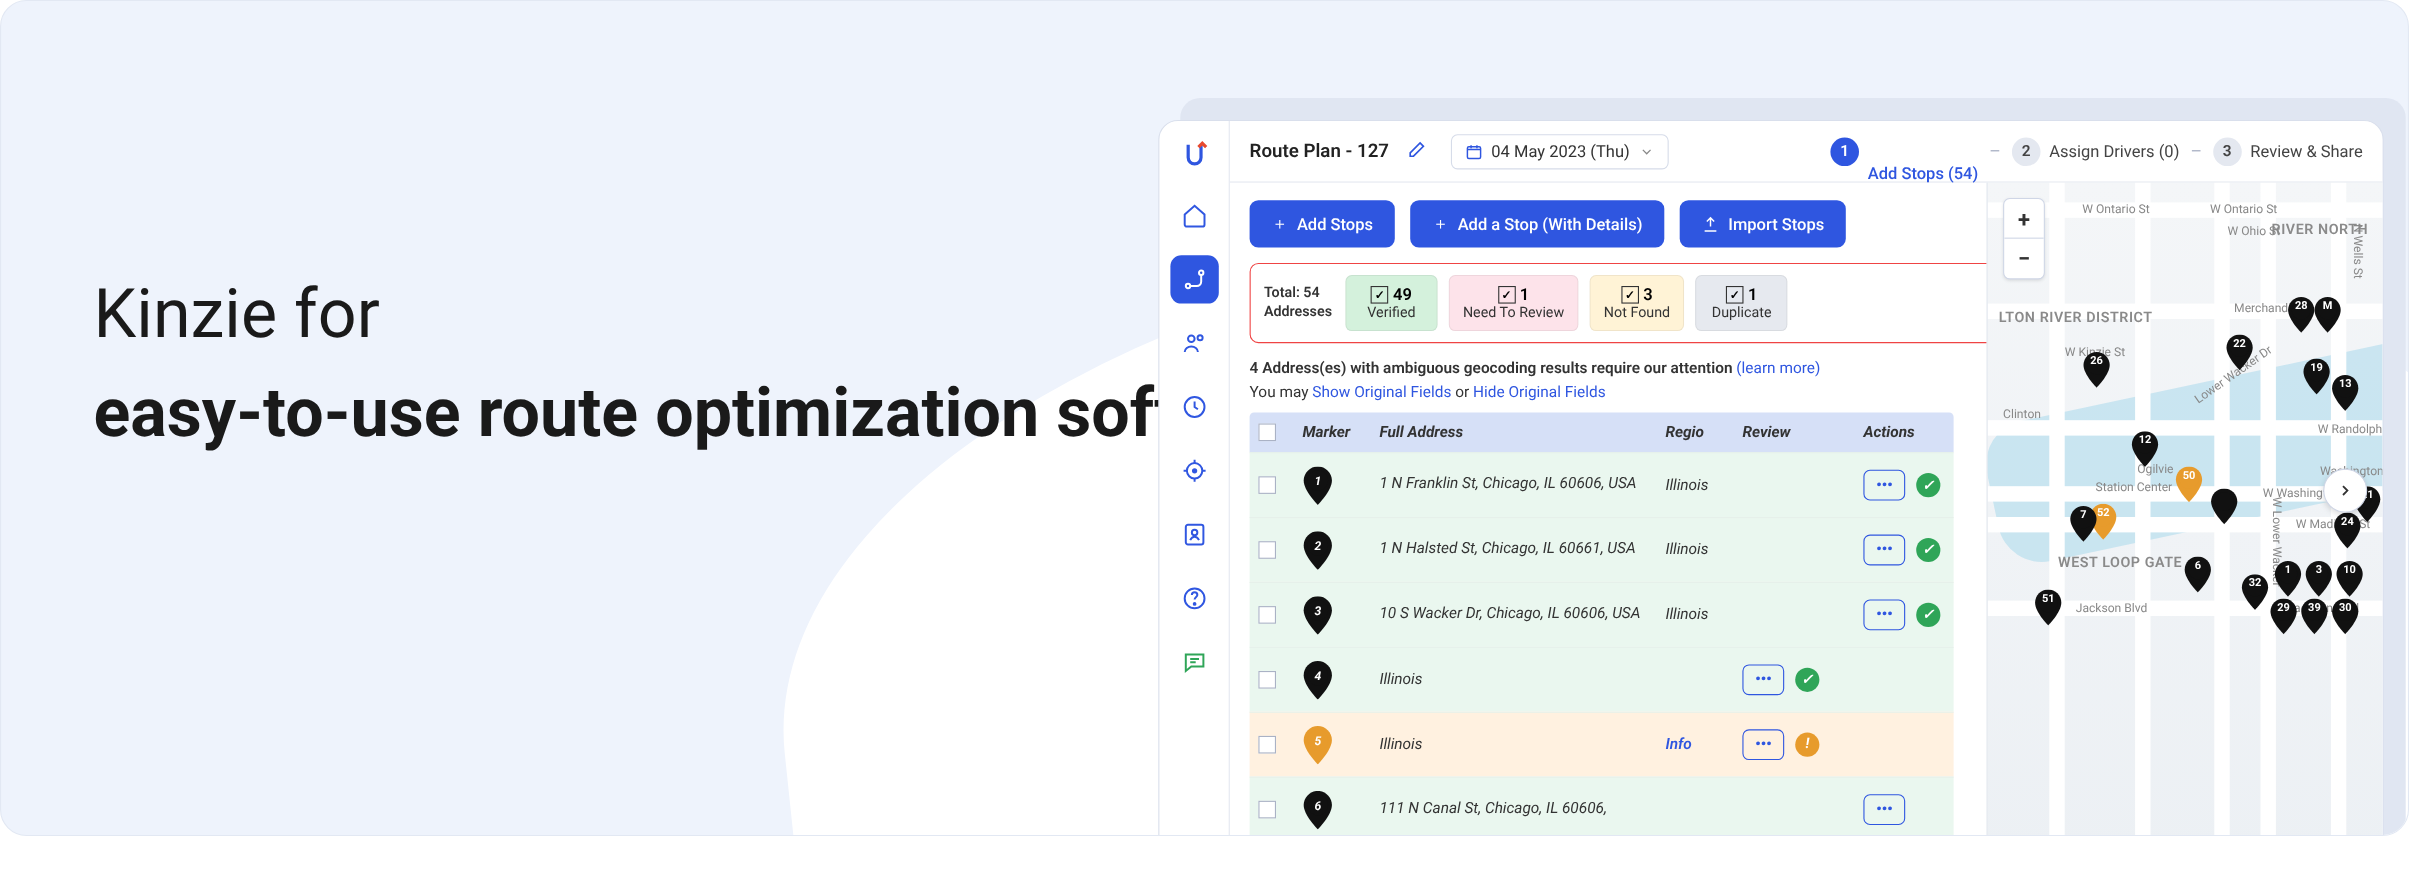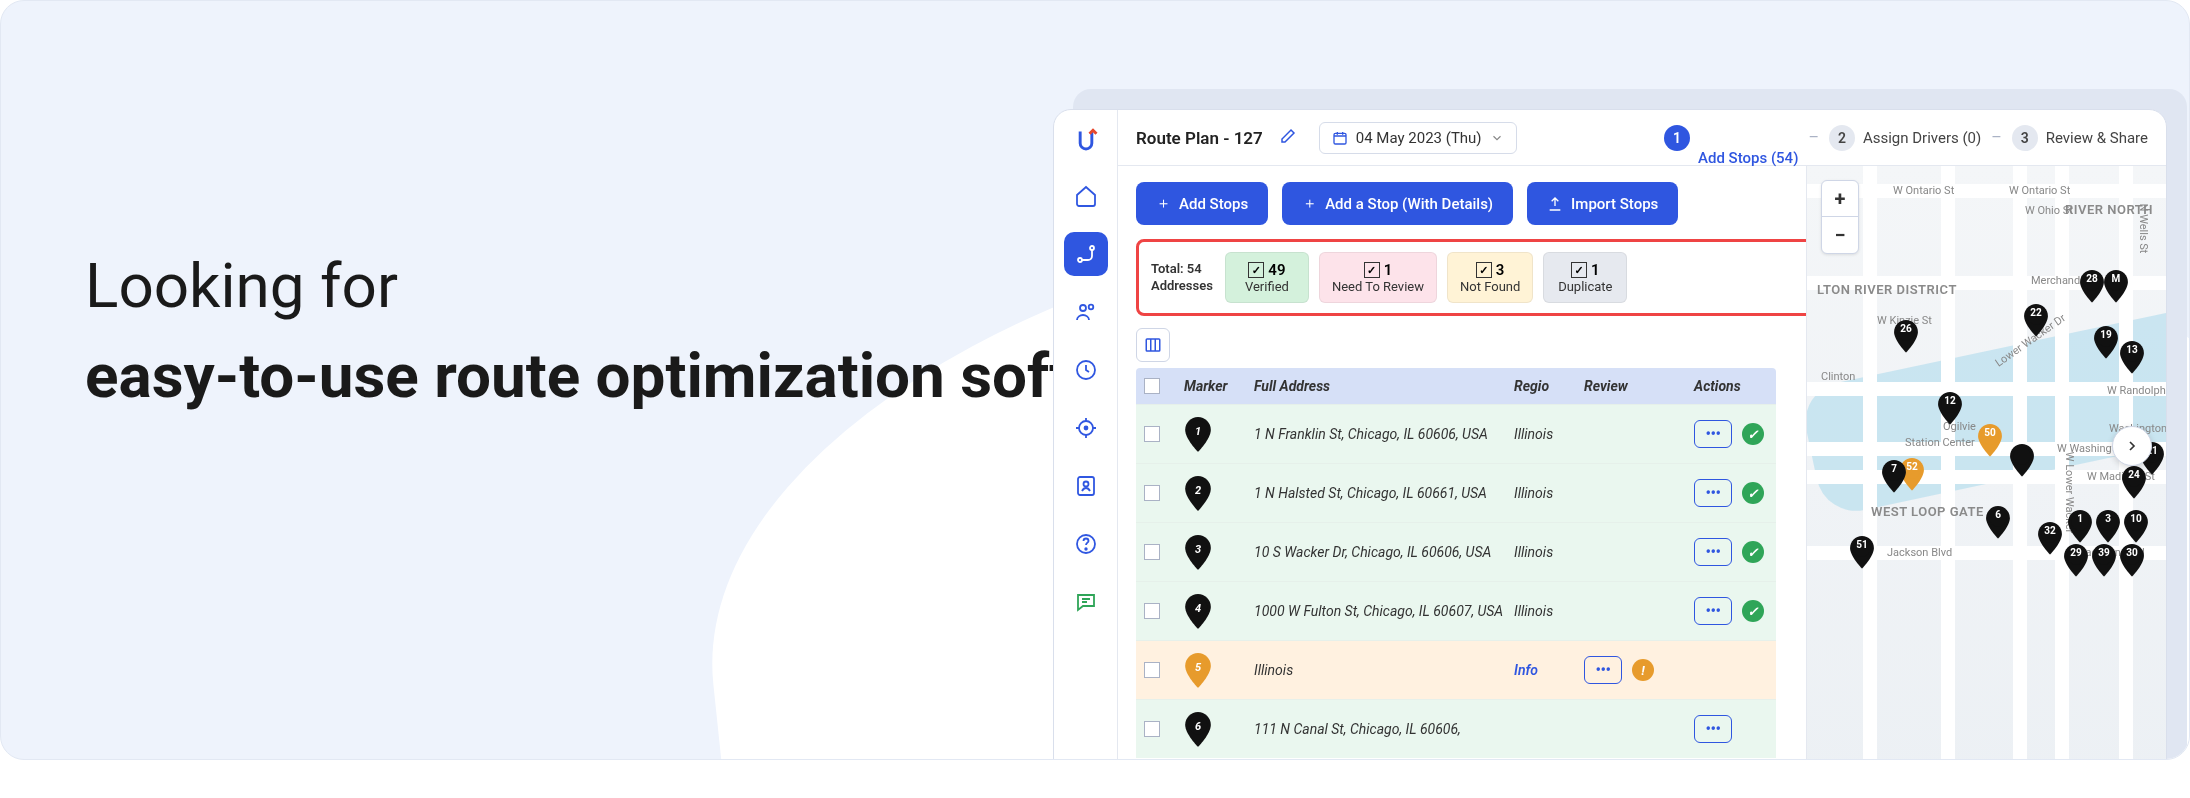--- a/index.html
+++ b/index.html
@@ -23,21 +23,21 @@
 .spacer { flex:1; }
 .step { display:flex; align-items:center; gap:8px; font-size:15px; }
 .stepnum { width:26px; height:26px; border-radius:50%; display:flex; align-items:center; justify-content:center; font-weight:600; font-size:14px; }
 .stepnum.active { background:#2f56e0; color:#fff; }
 .stepnum.inactive { background:#e4e8f0; color:#444; }
 .step.active .steplabel { color:#2f56e0; font-weight:500;margin-top:40px; }
 .step.inactive .steplabel { color:#444; }
 .stepdash { color:#aab2c5; }
 .actionrow { padding:16px 18px 10px; display:flex; gap:14px; }
 .btn { background:#2f56e0; color:#fff; border:none; border-radius:8px; padding:12px 20px; font-size:15px; font-weight:500; display:flex; align-items:center; gap:8px; cursor:pointer; }
-.filterrow { margin:4px 18px 0; border:3px solid #ef4444; border-radius:8px; padding:10px 12px; display:flex; gap:12px; align-items:center; background:#fff; }
+.filterrow { margin:4px 18px 0; border:1px solid #ef4444; border-radius:8px; padding:10px 12px; display:flex; gap:12px; align-items:center; background:#fff; }
 .totlabel { font-size:13px; font-weight:600; color:#333; line-height:1.3; }
 .chip { border-radius:6px; padding:8px 12px; text-align:center; min-width:84px; border:1px solid rgba(0,0,0,0.06); }
 .chip.green { background:#d4f1dc; }
 .chip.pink { background:#fde3ea; }
 .chip.yellow { background:#fff3d6; }
 .chip.gray { background:#e6e9ef; }
 .chip-top { display:flex; align-items:center; justify-content:center; gap:4px; font-weight:600; font-size:15px; }
 .chip-top .ckbox { width:16px; height:16px; border:1.5px solid #333; display:inline-flex; align-items:center; justify-content:center; font-size:11px; }
 .chip-bot { font-size:13px; color:#333; }
 .verifybtn { border:1.5px solid #2f56e0; color:#2f56e0; background:#fff; border-radius:8px; padding:10px 16px; font-size:15px; font-weight:600; display:flex; align-items:center; gap:6px; cursor:pointer; }
@@ -82,21 +82,21 @@
 .mpin span { position:absolute; left:0; right:0; top:3px; text-align:center; color:#fff; font-size:10px; font-weight:700; }
 .expand { position:absolute; right:14px; width:40px; height:40px; border-radius:50%; background:#fff; border:1px solid #cfd6e6; box-shadow:0 2px 6px rgba(0,0,0,0.15); display:flex; align-items:center; justify-content:center; color:#333; cursor:pointer; }
 </style>
 </head>
 <body>
 
 <div class="canvas">
   <div class="bluebox">
     <div class="swoosh"></div>
     <div class="headline">
-      <span>Looking for</span><br>
+      <span>Kinzie for</span><br>
       <span class="bold">easy-to-use route optimization software?</span>
     </div>
 
     <div class="appbox">
 
       <div class="sidebar">
         <div class="logo">
           <svg width="28" height="28" viewBox="0 0 24 24">
               <path d="M7 3v10a5 5 0 0010 0V3" fill="none" stroke="#2f56e0" stroke-width="2.5"></path>
               <path d="M15 5l3-3 3 3" fill="none" stroke="#e7492e" stroke-width="2.5"></path>
@@ -253,20 +253,24 @@
             </button>
           <div class="searchbtn">
               <svg width="20" height="20" viewBox="0 0 24 24" fill="none" stroke="#fff" stroke-width="2.2">
                 <circle cx="11" cy="11" r="7"></circle>
                 <path d="M21 21l-5-5"></path>
               </svg>
             </div>
         </div>
 
         <div class="notice">
+          <div class="notice-text">
+            <span class="bold">4 Address(es) with ambiguous geocoding results require our attention </span><span class="link">(learn more)</span><br>
+            <span>You may </span><span class="link">Show Original Fields</span><span> or </span><span class="link">Hide Original Fields</span>
+          </div>
           <div class="colbtn">
               <svg width="18" height="18" viewBox="0 0 24 24" fill="none" stroke="currentColor" stroke-width="2">
                 <rect x="3" y="4" width="18" height="16" rx="1"></rect>
                 <path d="M9 4v16M15 4v16"></path>
               </svg>
             </div>
         </div>
 
         <div class="table">
           <div class="thead">
@@ -349,21 +353,20 @@
                 </div>
                 <div>
                   <div class="marker">
                     <svg viewBox="0 0 24 30">
                       <path d="M12 0C6 0 1 5 1 11c0 8 11 19 11 19s11-11 11-19C23 5 18 0 12 0z" fill="#111"></path>
                       <circle cx="12" cy="11" r="8" fill="#111" stroke="#fff" stroke-width="0"></circle>
                     </svg>
                     <span>4</span>
                   </div>
                 </div>
-                <div class="addr">1000 W Fulton St, Chicago, IL 60607, USA</div>
                 <div class="region">Illinois</div>
                 <div class="review"></div>
                 <div class="actions">
                   <span class="dotsbtn">•••</span>
                   <span class="statusdot ok">✓</span>
                 </div>
               </div>
               <div class="trow w">
                 <div class="ckcell">
                   <div class="ckempty"></div>

